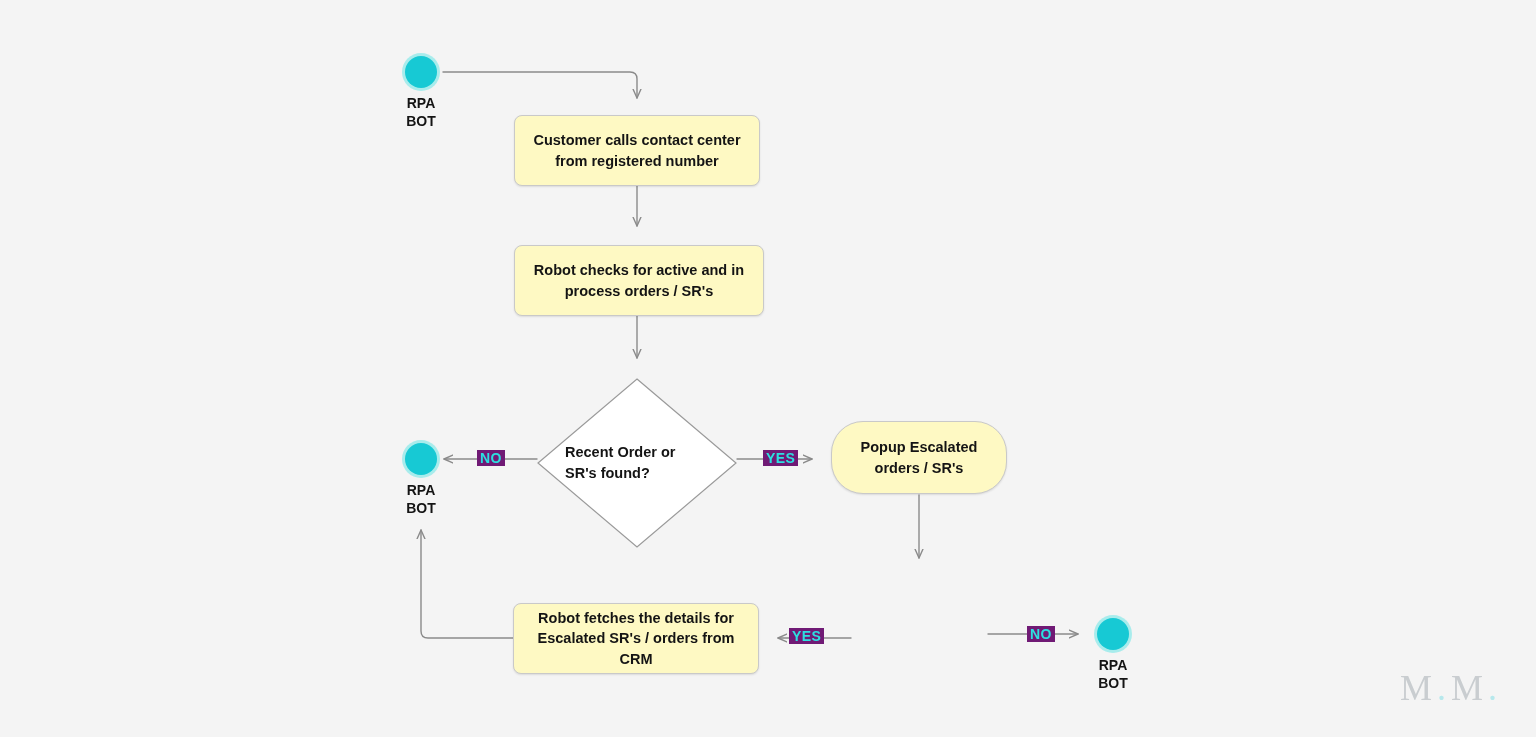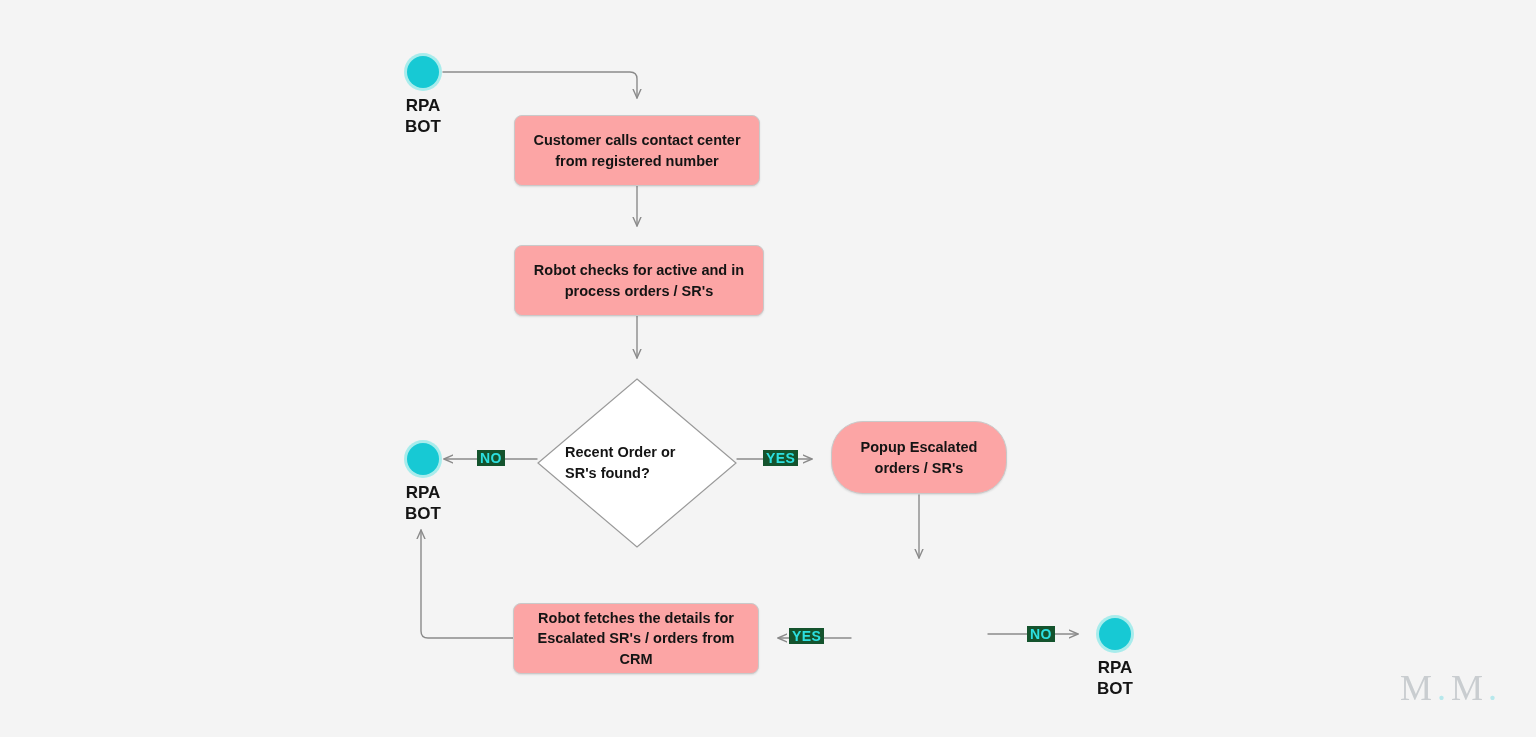--- a/index.html
+++ b/index.html
@@ -32,21 +32,21 @@
     pointer-events: none;
   }
 
   
   .node {
     position: absolute;
     box-sizing: border-box;
   }
 
   .process {
-    background: #fca5a5;
+    background: #fef9c3;
     border: 1px solid #c9c9c9;
     border-radius: 8px;
     box-shadow: 0 1px 2px rgba(0,0,0,0.10);
     display: flex;
     align-items: center;
     justify-content: center;
     text-align: center;
     color: #141414;
     font-weight: bold;
     font-size: 14.5px;
@@ -88,33 +88,33 @@
     height: 32px;
     border-radius: 50%;
     background: #17c9d4;
     box-shadow: 0 0 0 3px rgba(45, 224, 224, 0.38);
   }
   .dot-label {
     margin-top: 7px;
     text-align: center;
     color: #141414;
     font-weight: bold;
-    font-size: 17px;
+    font-size: 14px;
     line-height: 1.25;
     white-space: pre-line;
   }
 
   
   .edge-label {
     position: absolute;
     color: #2ce0e0;
     font-weight: bold;
     font-size: 14px;
     letter-spacing: 0.4px;
-    background: #14532d;
+    background: #701a75;
     padding: 0 3px;
     white-space: nowrap;
   }
 
   
   #watermark {
     position: absolute;
     right: 34px;
     bottom: 28px;
     font-family: "Liberation Serif", serif;

